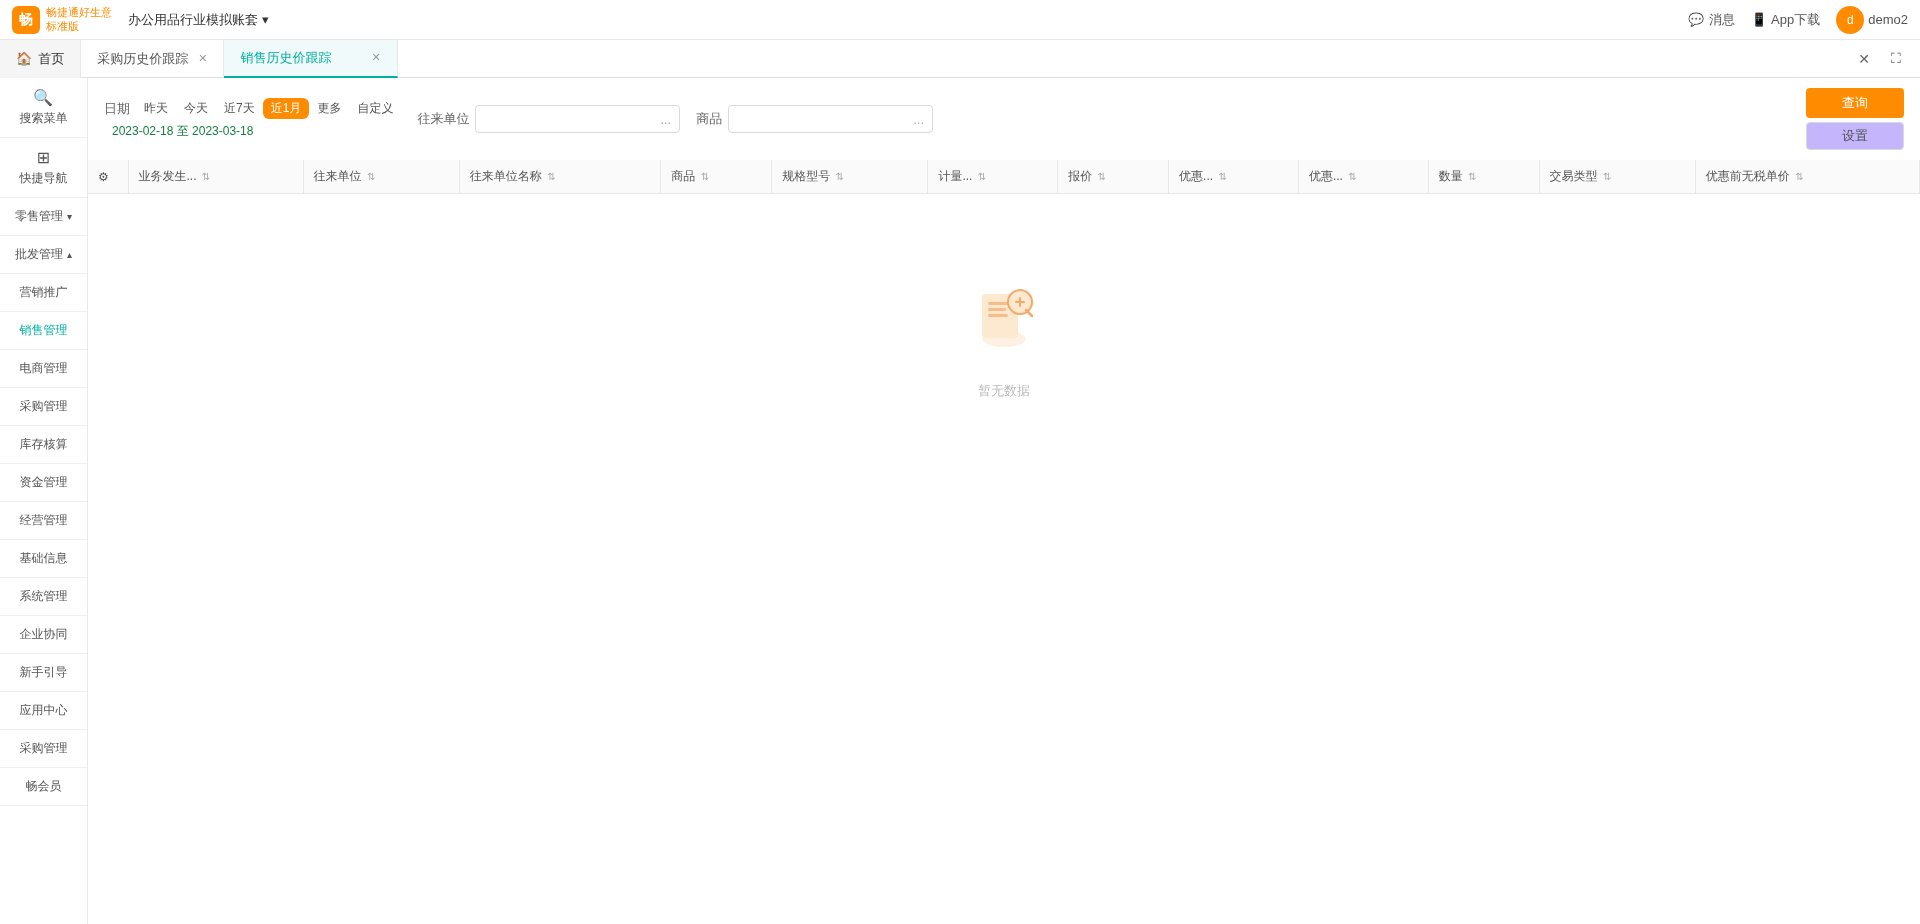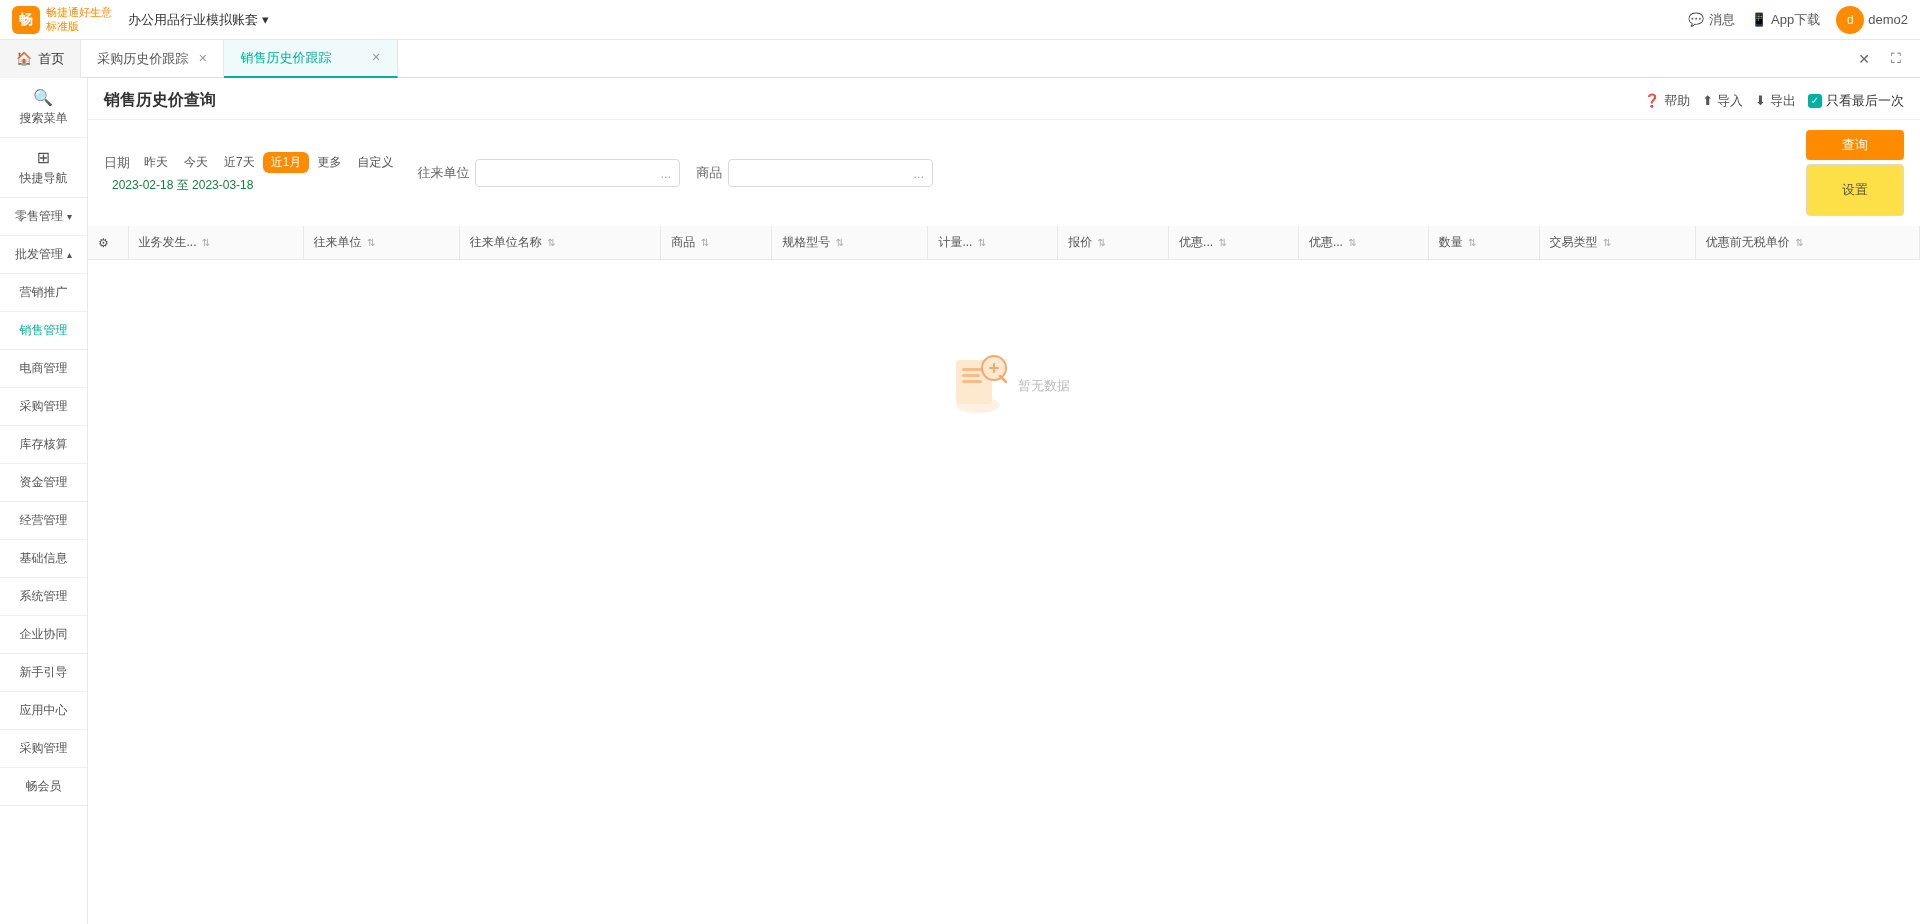--- a/index.html
+++ b/index.html
@@ -53,33 +53,33 @@
     .search-field { display: flex; align-items: center; gap: 6px; }
     .search-label { color: #666; font-size: 13px; white-space: nowrap; }
     .date-filter { display: flex; align-items: center; gap: 0; }
     .date-btn { padding: 2px 8px; font-size: 12px; color: #555; cursor: pointer; border-radius: 3px; }
     .date-btn.active { background: #ff8c00; color: #fff; border-radius: 6px; padding: 2px 8px; }
     .date-range { font-size: 12px; color: #15803d; margin-left: 8px; }
     .search-input-field { display: flex; align-items: center; border: 1px solid #d9d9d9; border-radius: 4px; height: 28px; min-width: 200px; padding: 0 8px; background: #fff; }
     .search-input-field input { border: none; outline: none; font-size: 13px; color: #333; flex: 1; background: transparent; }
     .search-input-field .dots { color: #aaa; font-size: 13px; cursor: pointer; }
     .search-btn { background: #ff8c00; color: #fff; border: none; border-radius: 4px; padding: 6px 36px; font-size: 13px; cursor: pointer; }
-    .settings-btn { background: #fde047; color: #555; border: 1px solid #d9d9d9; border-radius: 4px; padding: 16px 12px; font-size: 13px; cursor: pointer; }
+    .settings-btn { background: #c4b5fd; color: #555; border: 1px solid #d9d9d9; border-radius: 4px; padding: 4px 12px; font-size: 13px; cursor: pointer; }
 
     
     .table-area { flex: 1; overflow: auto; }
     .data-table { width: 100%; border-collapse: collapse; }
     .data-table thead tr { background: #fafafa; }
     .data-table th { padding: 8px 10px; text-align: left; font-size: 12px; font-weight: normal; color: #555; border-bottom: 1px solid #e8e8e8; border-right: 1px solid #e8e8e8; white-space: nowrap; cursor: pointer; }
     .data-table th:first-child { width: 40px; }
     .data-table th .sort-arrows { color: #aaa; font-size: 10px; margin-left: 2px; }
     .settings-col { width: 36px; text-align: center; }
 
     
-    .empty-state { display: flex; flex-direction: row; align-items: center; justify-content: center; padding: 80px 0; color: #bbb; }
+    .empty-state { display: flex; flex-direction: column; align-items: center; justify-content: center; padding: 80px 0; color: #bbb; gap: 16px; }
     .empty-icon { width: 80px; height: 80px; margin-bottom: 12px; }
     .empty-text { font-size: 13px; color: #bbb; }
 
     
     ::-webkit-scrollbar { width: 6px; height: 6px; }
     ::-webkit-scrollbar-thumb { background: #ccc; border-radius: 3px; }
   </style>
 </head>
 <body>
 
@@ -195,41 +195,20 @@
       <span>采购管理</span>
     </div>
     <div class="sidebar-item">
       <span>畅会员</span>
     </div>
   </div>
 
   <div class="content">
     <div class="page-container">
 
-      <div class="page-header">
-        <span class="page-title">销售历史价查询</span>
-        <div class="page-header-actions">
-          <div class="header-action">
-            <span>❓</span>
-            <span>帮助</span>
-          </div>
-          <div class="header-action">
-            <span>⬆</span>
-            <span>导入</span>
-          </div>
-          <div class="header-action">
-            <span>⬇</span>
-            <span>导出</span>
-          </div>
-          <div class="only-last-checkbox">
-            <div class="checkbox-checked">✓</div>
-            <span>只看最后一次</span>
-          </div>
-        </div>
-      </div>
 
       <div class="search-bar">
         <div style="display:flex; flex-direction:column; gap:4px;">
           <div class="search-field">
             <span class="search-label">日期</span>
             <div class="date-filter">
               <span class="date-btn">昨天</span>
               <span class="date-btn">今天</span>
               <span class="date-btn">近7天</span>
               <span class="date-btn active">近1月</span>

